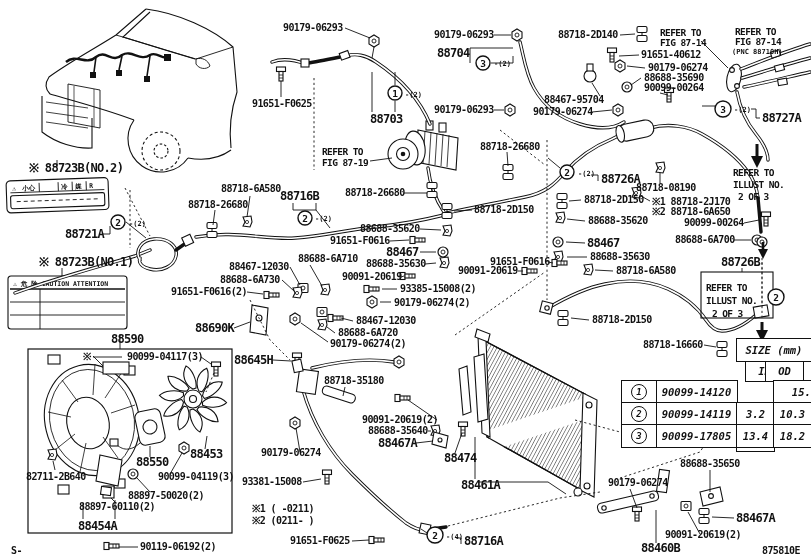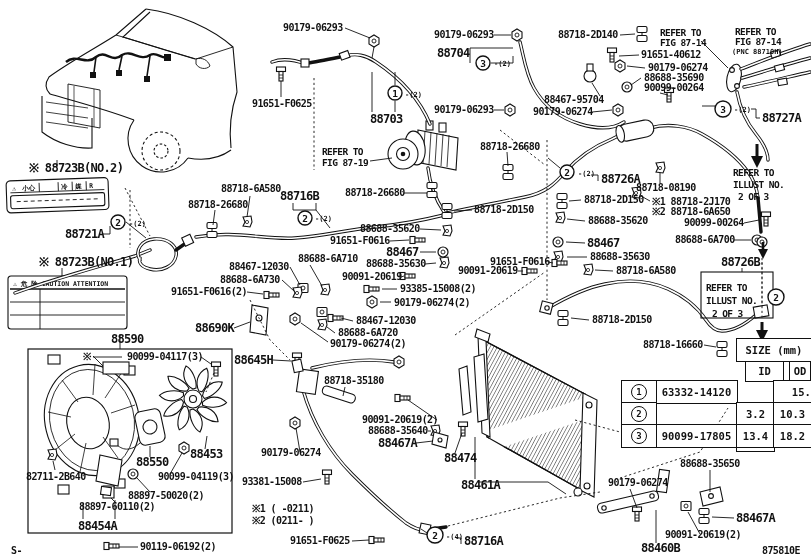--- a/index.html
+++ b/index.html
@@ -15,21 +15,21 @@
   .cnum{font-size:9.5px;text-anchor:middle;}
   .ln{stroke:#111;stroke-width:0.9;fill:none;}
   .lnb{stroke:#111;stroke-width:1.3;fill:none;}
   .dash{stroke:#111;stroke-width:0.9;stroke-dasharray:2.2 2.6;fill:none;}
   .to{stroke:#111;stroke-width:3.4;fill:none;stroke-linecap:round;stroke-linejoin:round;}
   .ti{stroke:#fff;stroke-width:1.6;fill:none;stroke-linecap:round;stroke-linejoin:round;}
   .part{fill:#fff;stroke:#111;stroke-width:1.1;}
   .pf{fill:#111;stroke:none;}
   .circ{fill:#fff;stroke:#111;stroke-width:1.4;}
   
-  .size-table{position:absolute;left:621px;top:338px;width:191px;height:112px;font-weight:bold;}
+  .size-table{position:absolute;left:621px;top:338px;width:191px;height:112px;font-weight:bold;font-style:italic;}
   .size-table .cell{position:absolute;border:1.6px solid #111;box-sizing:border-box;
       display:flex;align-items:center;justify-content:center;font-size:10.5px;background:#fff;color:#111;}
   .tcirc{display:inline-flex;width:14px;height:14px;border:1.4px solid #111;border-radius:50%;
       align-items:center;justify-content:center;font-size:9px;}
 </style>
 </head>
 <body>
 <div id="stage">
 
 <svg width="811" height="560" viewBox="0 0 811 560">
@@ -598,32 +598,33 @@
     <text class="tl" x="736" y="522">88467A</text>
     <text class="t" x="665" y="538">90091-20619(2)</text>
     <text class="tl" x="641" y="552">88460B</text>
     <text class="t" x="762" y="554">875810E</text>
   </g>
 </svg>
 
 <div class="size-table">
   <div class="cell" style="left:115px;top:0;width:76px;height:24px;">SIZE (mm)</div>
   <div class="cell" style="left:115px;top:22.5px;width:39px;height:21px;margin-left:9px;">ID</div>
-  <div class="cell" style="left:168px;top:22.5px;width:22px;height:21px;">OD</div>
+  <div class="cell" style="left:144px;top:22.5px;width:39px;height:21px;">OD</div>
 
   <div class="cell" style="left:0;top:42px;width:36px;height:23.5px;">
         <span class="tcirc">1</span>
       </div>
-  <div class="cell" style="left:34.5px;top:42px;width:82px;height:23.5px;">63332-14120</div>
+  <div class="cell" style="left:34.5px;top:42px;width:82px;height:23.5px;">90099-14120</div>
   <div class="cell" style="left:115px;top:42px;width:39px;height:23.5px;margin-top:48px;">10.8</div>
   <div class="cell" style="left:152px;top:42px;width:63px;height:23.5px;">15.6</div>
 
   <div class="cell" style="left:0;top:64px;width:36px;height:23.5px;">
         <span class="tcirc">2</span>
       </div>
+  <div class="cell" style="left:34.5px;top:64px;width:82px;height:23.5px;">90099-14119</div>
   <div class="cell" style="left:115px;top:64px;width:39px;height:23.5px;">3.2</div>
   <div class="cell" style="left:152px;top:64px;width:39px;height:23.5px;text-align:center;">10.3</div>
 
   <div class="cell" style="left:0;top:86px;width:36px;height:23.5px;">
         <span class="tcirc">3</span>
       </div>
   <div class="cell" style="left:34.5px;top:86px;width:82px;height:23.5px;">90099-17805</div>
   <div class="cell" style="left:115px;top:86px;width:39px;height:23.5px;">13.4</div>
   <div class="cell" style="left:152px;top:86px;width:39px;height:23.5px;">18.2</div>
 </div>

